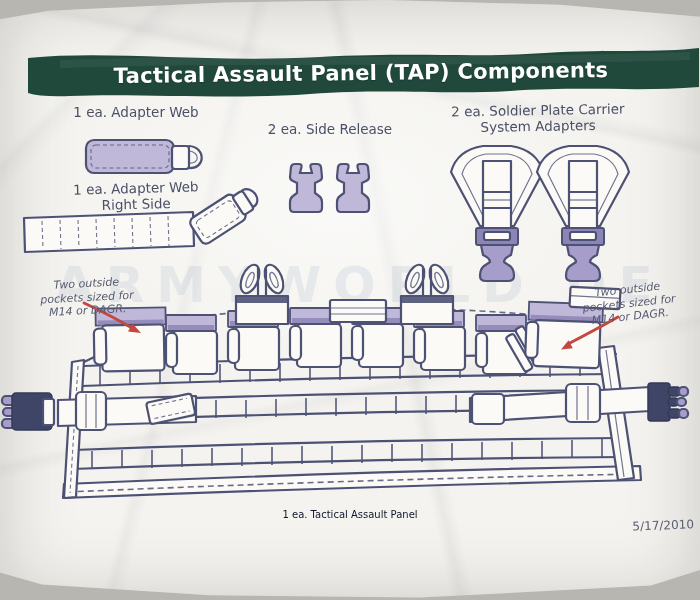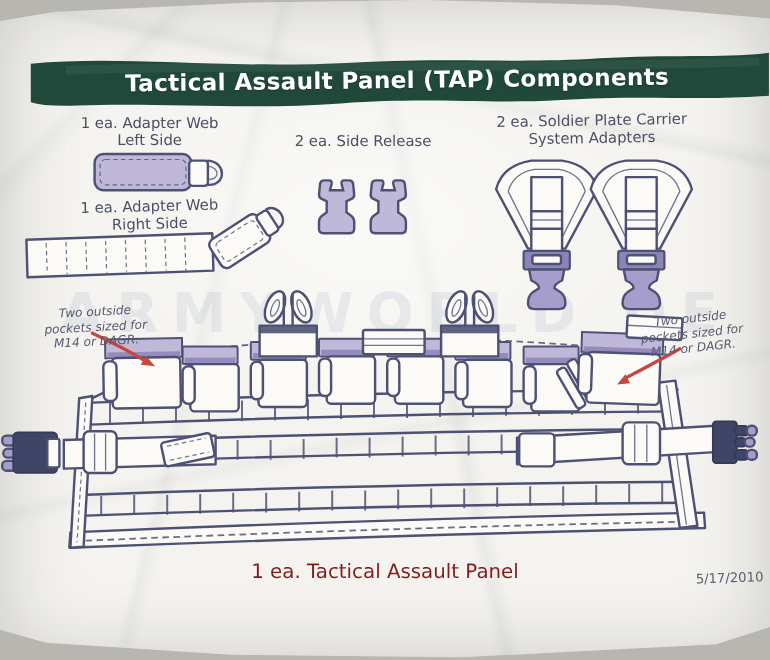--- a/index.html
+++ b/index.html
@@ -28,21 +28,21 @@
     box-shadow:inset 0 0 70px rgba(110,110,105,.33);
   }
   .abs{position:absolute;}
   .title{
     left:30px;top:56px;width:662px;height:34px;line-height:34px;
     text-align:center;color:#fff;font-weight:bold;font-size:21px;letter-spacing:.3px;
     transform:rotate(-.7deg);text-shadow:0 1px 1px rgba(0,0,0,.25);
   }
   .lbl{color:#4b5066;font-size:13.5px;line-height:16px;text-align:center;}
   .note{color:#565b70;font-size:11px;line-height:13.5px;text-align:center;font-style:italic;}
-  .caption{left:170px;top:509px;width:360px;text-align:center;color:#7f1d1d;font-size:18px;}
+  .caption{left:170px;top:509px;width:360px;text-align:center;color:#0f172a;font-size:10px;}
   .date{left:598px;top:519px;width:96px;text-align:right;color:#5b5f70;font-size:12px;transform:rotate(-2deg);}
   .watermark{
     left:55px;top:256px;width:630px;white-space:nowrap;
     font-size:50px;font-weight:bold;letter-spacing:12px;color:rgba(105,130,175,.12);
   }
   svg{position:absolute;inset:0;}
   .ink{fill:none;stroke:var(--ink);stroke-width:2.2;stroke-linecap:round;stroke-linejoin:round;}
   .thin{fill:none;stroke:var(--ink);stroke-width:1.2;opacity:.8;}
   .dash{fill:none;stroke:var(--ink);stroke-width:1.1;stroke-dasharray:4 3;opacity:.8;}
   .dashb{fill:none;stroke:var(--ink);stroke-width:1.6;stroke-dasharray:6 4;opacity:.85;}
@@ -281,21 +281,20 @@
     <g>
       <path class="red" d="M618,317 Q595,330 568,344"></path>
       <polygon class="redf" points="561,349.5 568.6,340.3 572.8,348.3"></polygon>
     </g>
   </svg>
 
   <div class="abs title">Tactical Assault Panel (TAP) Components</div>
 
   <div class="abs lbl" style="left:66px;top:104px;width:140px;">
     <div>1 ea. Adapter Web</div>
-    <div>Left Side</div>
   </div>
 
   <div class="abs lbl" style="left:62px;top:180px;width:148px;transform:rotate(-1.5deg);">
     <div>1 ea. Adapter Web</div>
     <div>Right Side</div>
   </div>
 
   <div class="abs lbl" style="left:248px;top:121px;width:164px;text-align:center;">
     <div>2 ea. Side Release</div>
   </div>

